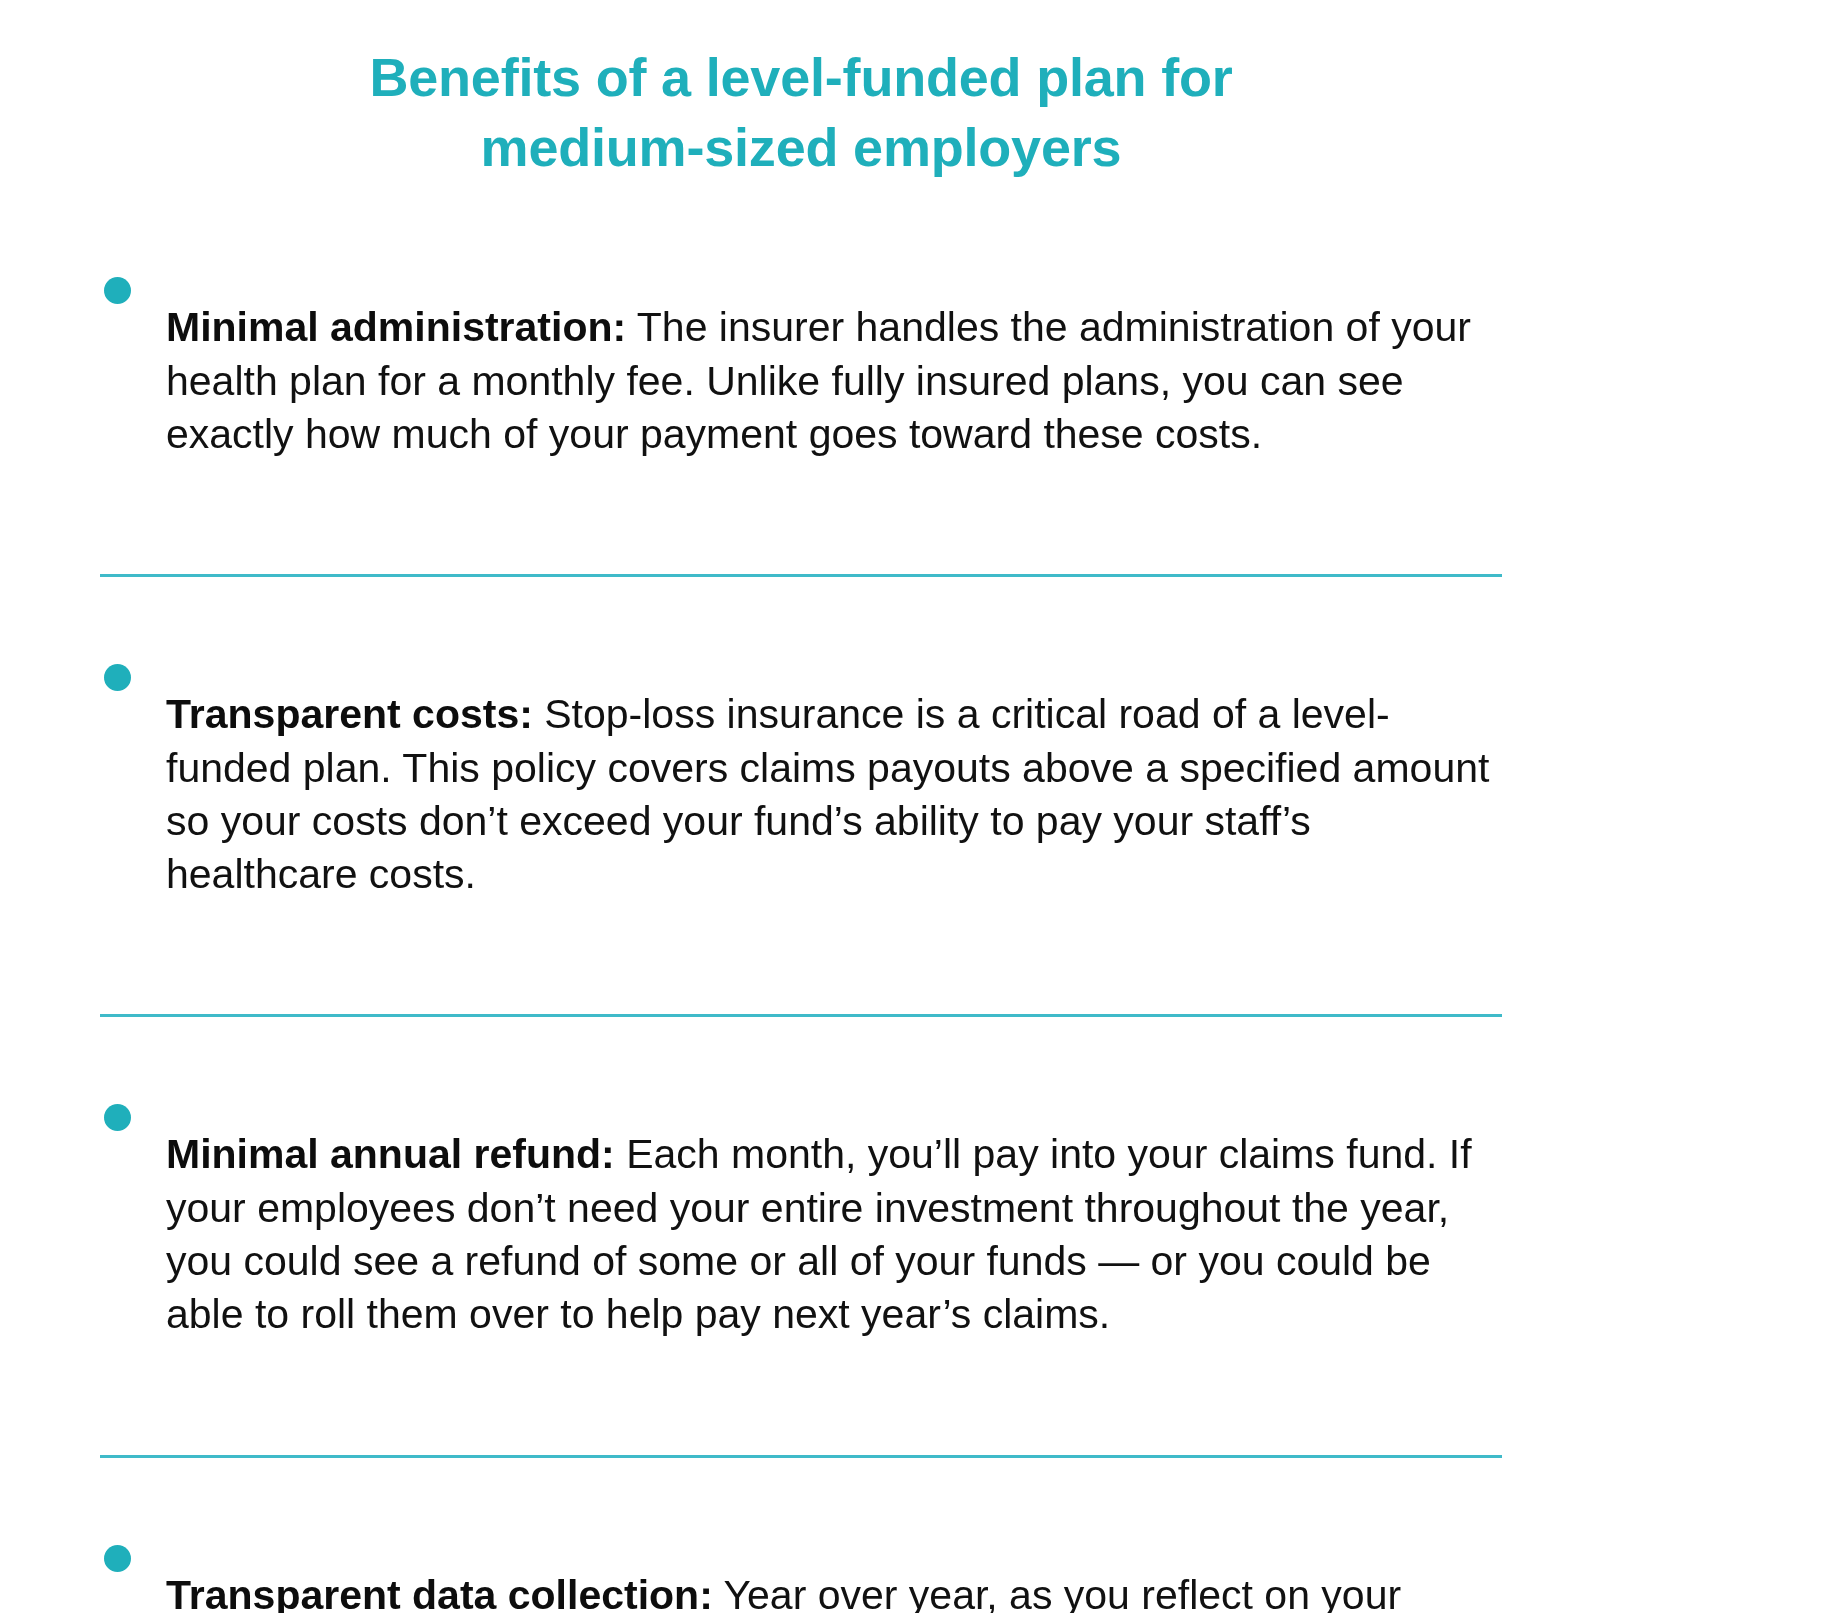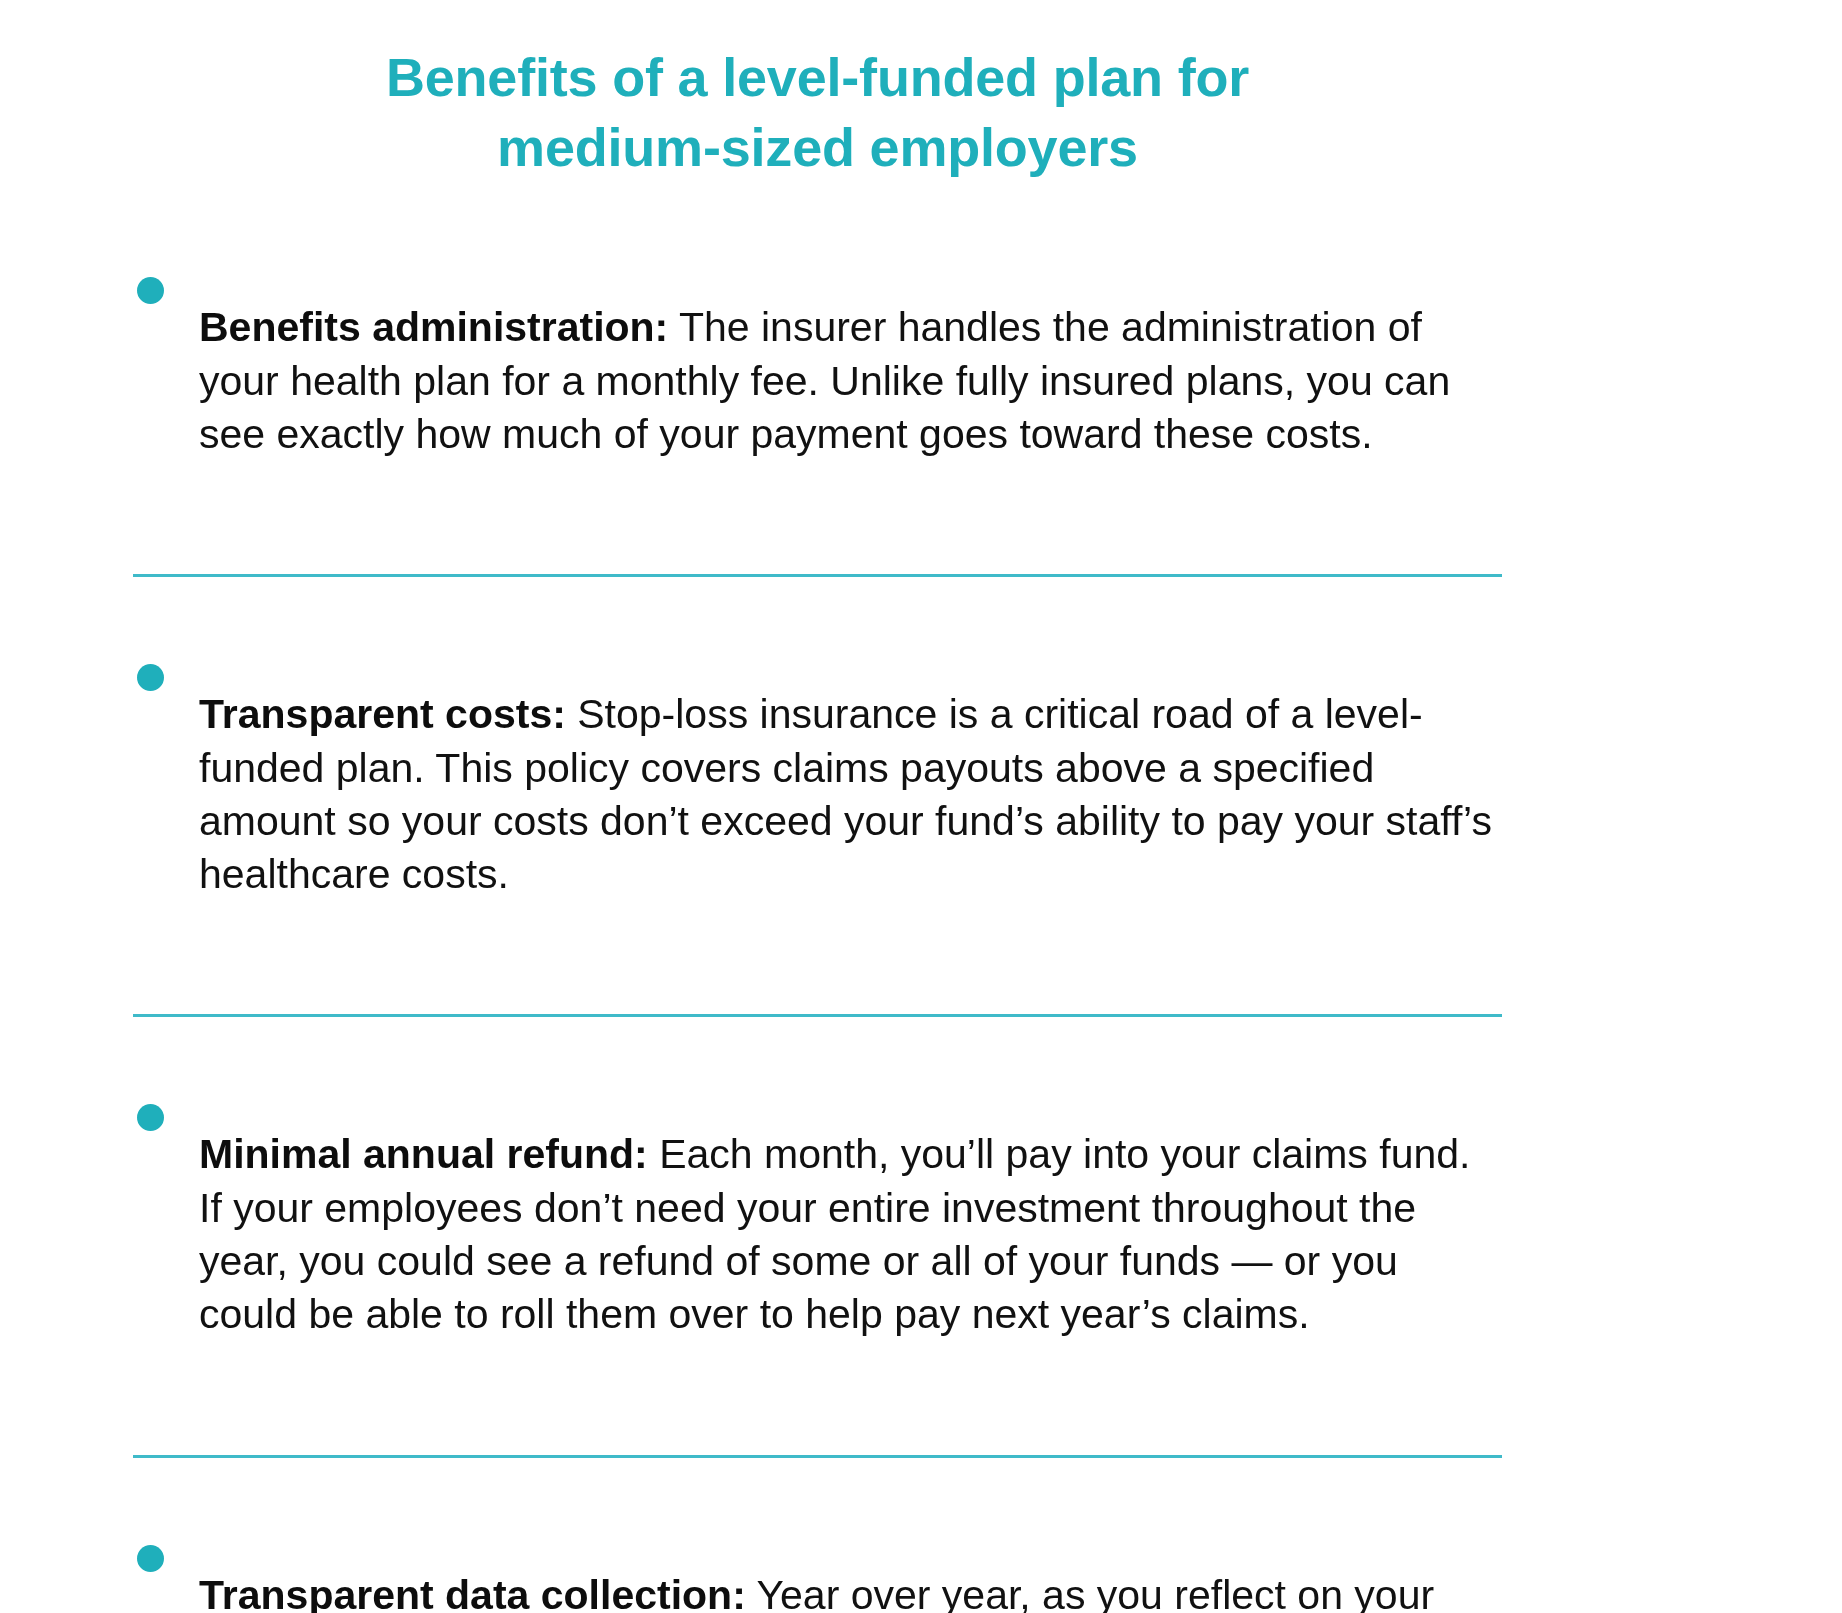--- a/index.html
+++ b/index.html
@@ -14,21 +14,20 @@
     -webkit-font-smoothing: antialiased;
     overflow: hidden;
   }
 
   .page {
     position: relative;
     width: 1602px;
     height: 1613px;
     background: #ffffff;
     box-sizing: border-box;
-    padding-left: 33px;
   }
 
   
   .title-block {
     padding-top: 42px;
     text-align: center;
   }
   .title-line {
     display: block;
     color: #1FAFBB;
@@ -110,21 +109,21 @@
   <div class="title-block">
     <span class="title-line">Benefits of a level-funded plan for</span>
     <span class="title-line">medium-sized employers</span>
   </div>
 
   <ul class="benefits">
 
     <li class="benefit-item">
       <div class="benefit-row">
         <span class="bullet-dot"></span>
-        <p class="benefit-text"><span class="benefit-lead">Benefits administration:</span><span class="benefit-body"> The insurer handles the administration of your health plan for a monthly fee. Unlike fully insured plans, you can see exactly how much of your payment goes toward these costs.</span></p>
+        <p class="benefit-text"><span class="benefit-lead">Minimal administration:</span><span class="benefit-body"> The insurer handles the administration of your health plan for a monthly fee. Unlike fully insured plans, you can see exactly how much of your payment goes toward these costs.</span></p>
       </div>
     </li>
 
     <div class="sp-after-1"></div>
     <hr class="divider">
     <div class="sp-before-2"></div>
 
     <li class="benefit-item">
       <div class="benefit-row">
         <span class="bullet-dot"></span>

